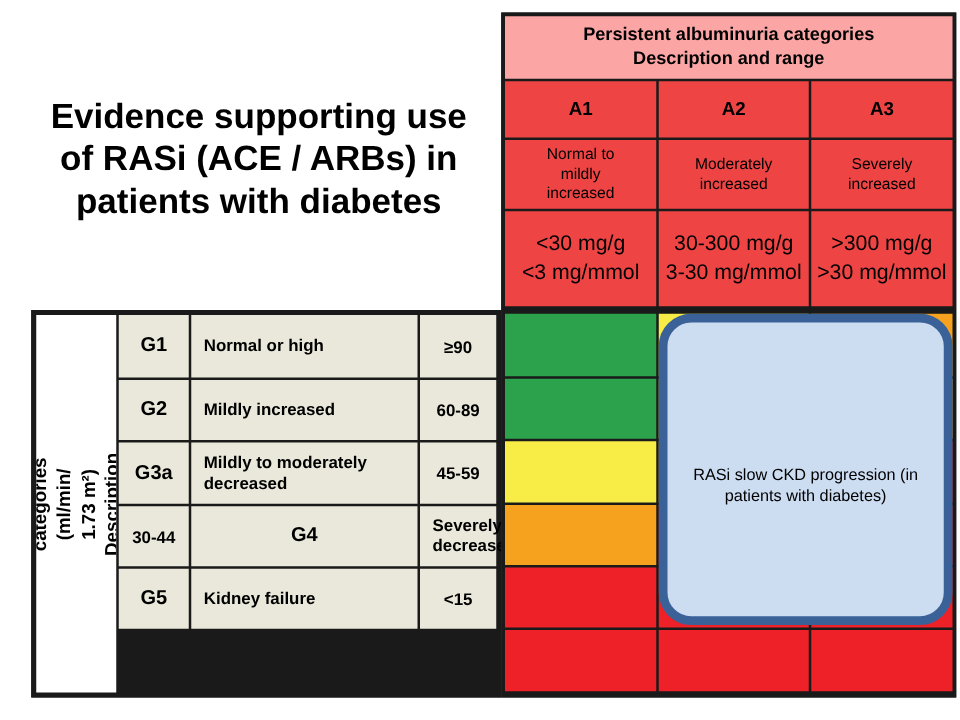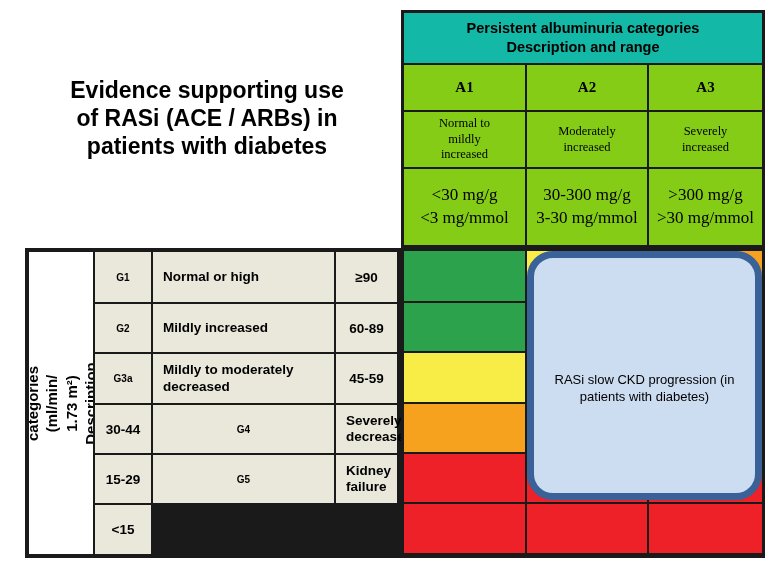--- a/index.html
+++ b/index.html
@@ -10,52 +10,51 @@
     font-family: "Liberation Sans", sans-serif;
     color: #000;
     overflow: hidden;
   }
 
   
   .fig-title {
     position: absolute;
     left: 14px; top: 76px; width: 386px;
     text-align: center;
-    font-size: 23px; font-weight: bold;
+    font-size: 28px; font-weight: bold;
     line-height: 1.22;
     white-space: pre-line;
   }
 
   
   .alb-table {
     position: absolute;
     left: 401px; top: 10px; width: 364px; height: 238px;
     box-sizing: border-box;
     border: 3px solid #1a1a1a;
     background: #1a1a1a;
     display: grid;
     grid-template-columns: 121px 120px 113px;
     grid-template-rows: 50px 45px 55px 76px;
     gap: 2px;
   }
   .alb-header {
     grid-column: 1 / 4;
-    background: #14b8a6;
+    background: #fca5a5;
     display: flex; align-items: center; justify-content: center;
     text-align: center;
     font-size: 14.5px; font-weight: bold;
     line-height: 1.3;
     white-space: pre-line;
   }
   .alb-cell {
-    background: #84cc16;
-    display: flex; align-items: center; justify-content: center;
-    text-align: center;
-    white-space: pre-line;
-    font-family: Liberation Serif, serif;
+    background: #ef4444;
+    display: flex; align-items: center; justify-content: center;
+    text-align: center;
+    white-space: pre-line;
   }
   .alb-code  { font-size: 15px; font-weight: bold; }
   .alb-desc  { font-size: 12.5px; line-height: 1.25; }
   .alb-range { font-size: 17px;  line-height: 1.35; }
 
   
   .gfr-table {
     position: absolute;
     left: 25px; top: 248px; width: 376px; height: 310px;
     box-sizing: border-box;
@@ -78,21 +77,21 @@
     text-align: center;
     font-size: 15px; font-weight: bold;
     line-height: 1.3;
     white-space: pre-line;
   }
   .gfr-cell {
     background: #eae8da;
     display: flex; align-items: center;
     font-weight: bold;
   }
-  .gfr-code  { justify-content: center; font-size: 10px; }
+  .gfr-code  { justify-content: center; font-size: 16px; }
   .gfr-label { justify-content: flex-start; padding: 0 6px 0 10px; font-size: 13.5px; line-height: 1.2; box-sizing: border-box; }
   .gfr-range { justify-content: center; font-size: 13.5px; }
 
   
   .heatmap {
     position: absolute;
     left: 401px; top: 248px; width: 364px; height: 310px;
     box-sizing: border-box;
     border: 3px solid #1a1a1a;
     border-bottom-width: 5px;
@@ -171,21 +170,20 @@
 
     <div class="gfr-cell gfr-code">G3a</div>
     <div class="gfr-cell gfr-label">Mildly to moderately
 decreased</div>
     <div class="gfr-cell gfr-range">45-59</div>
 
     <div class="gfr-cell gfr-range">30-44</div>
 
     <div class="gfr-cell gfr-code">G4</div>
     <div class="gfr-cell gfr-label">Severely decreased</div>
-    <div class="gfr-cell gfr-range">15-29</div>
 
     <div class="gfr-cell gfr-code">G5</div>
     <div class="gfr-cell gfr-label">Kidney failure</div>
     <div class="gfr-cell gfr-range">&lt;15</div>
   </div>
 
   <div class="heatmap">
       <div style="background: rgb(43, 162, 75);"></div>
       <div style="background: rgb(247, 237, 70);"></div>
       <div style="background: rgb(246, 162, 31);"></div>

